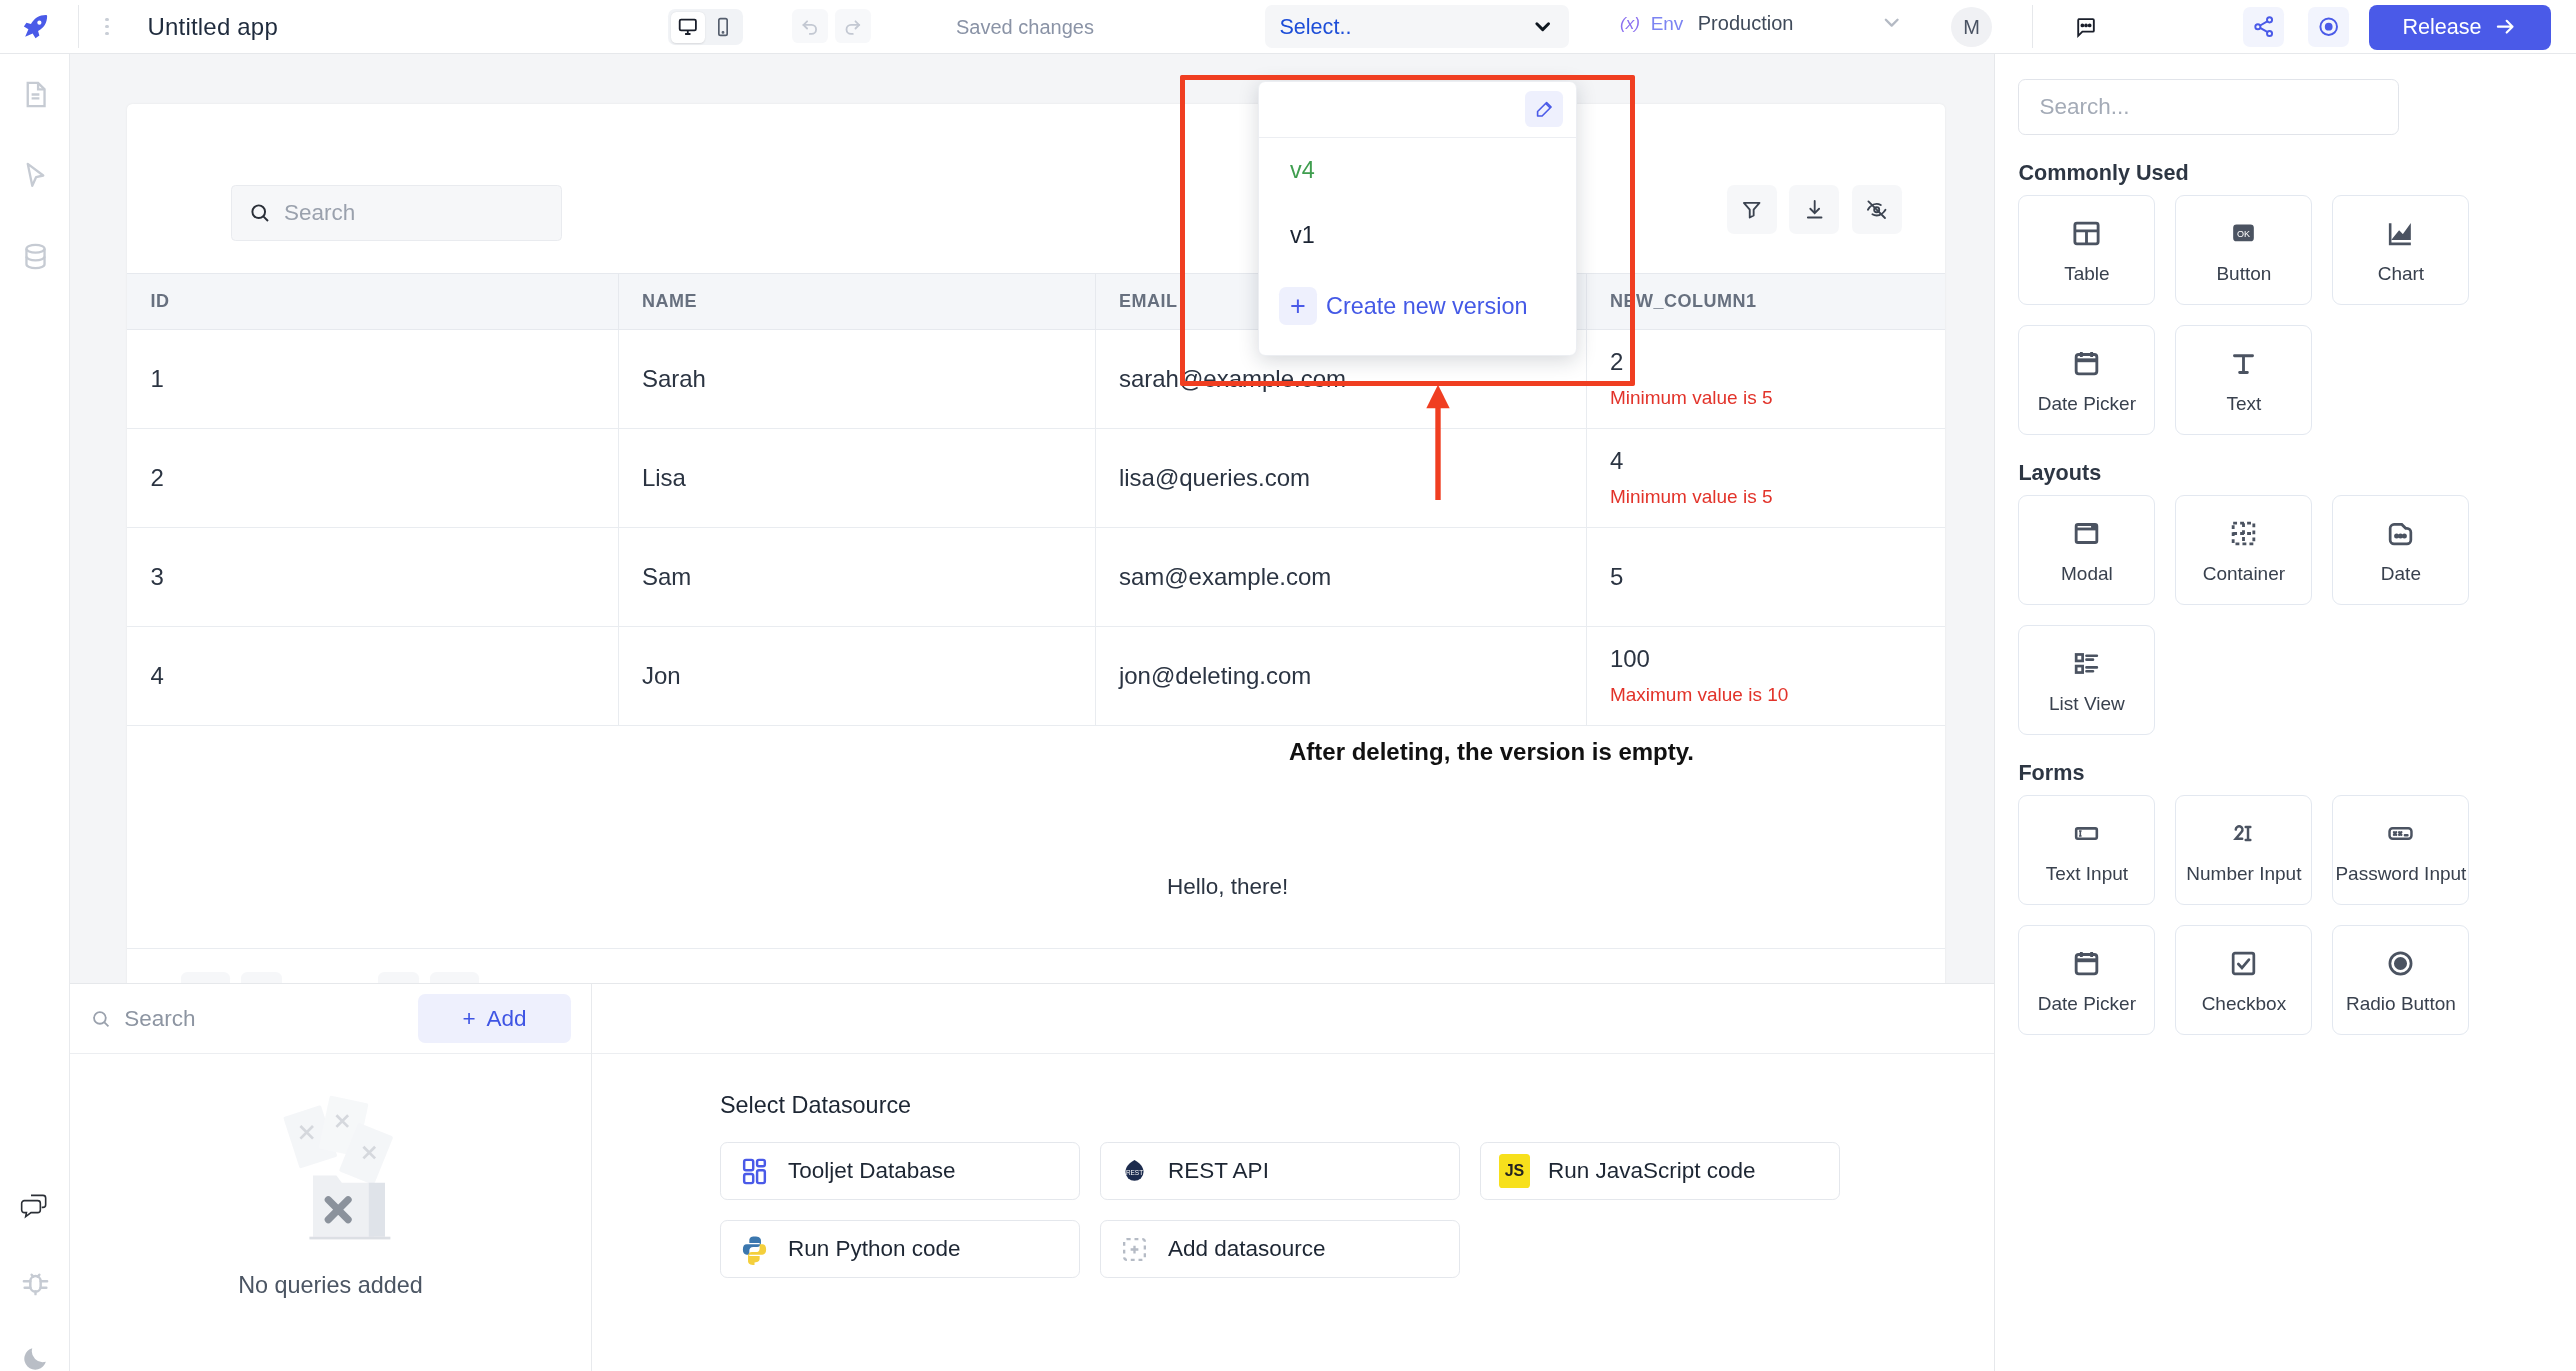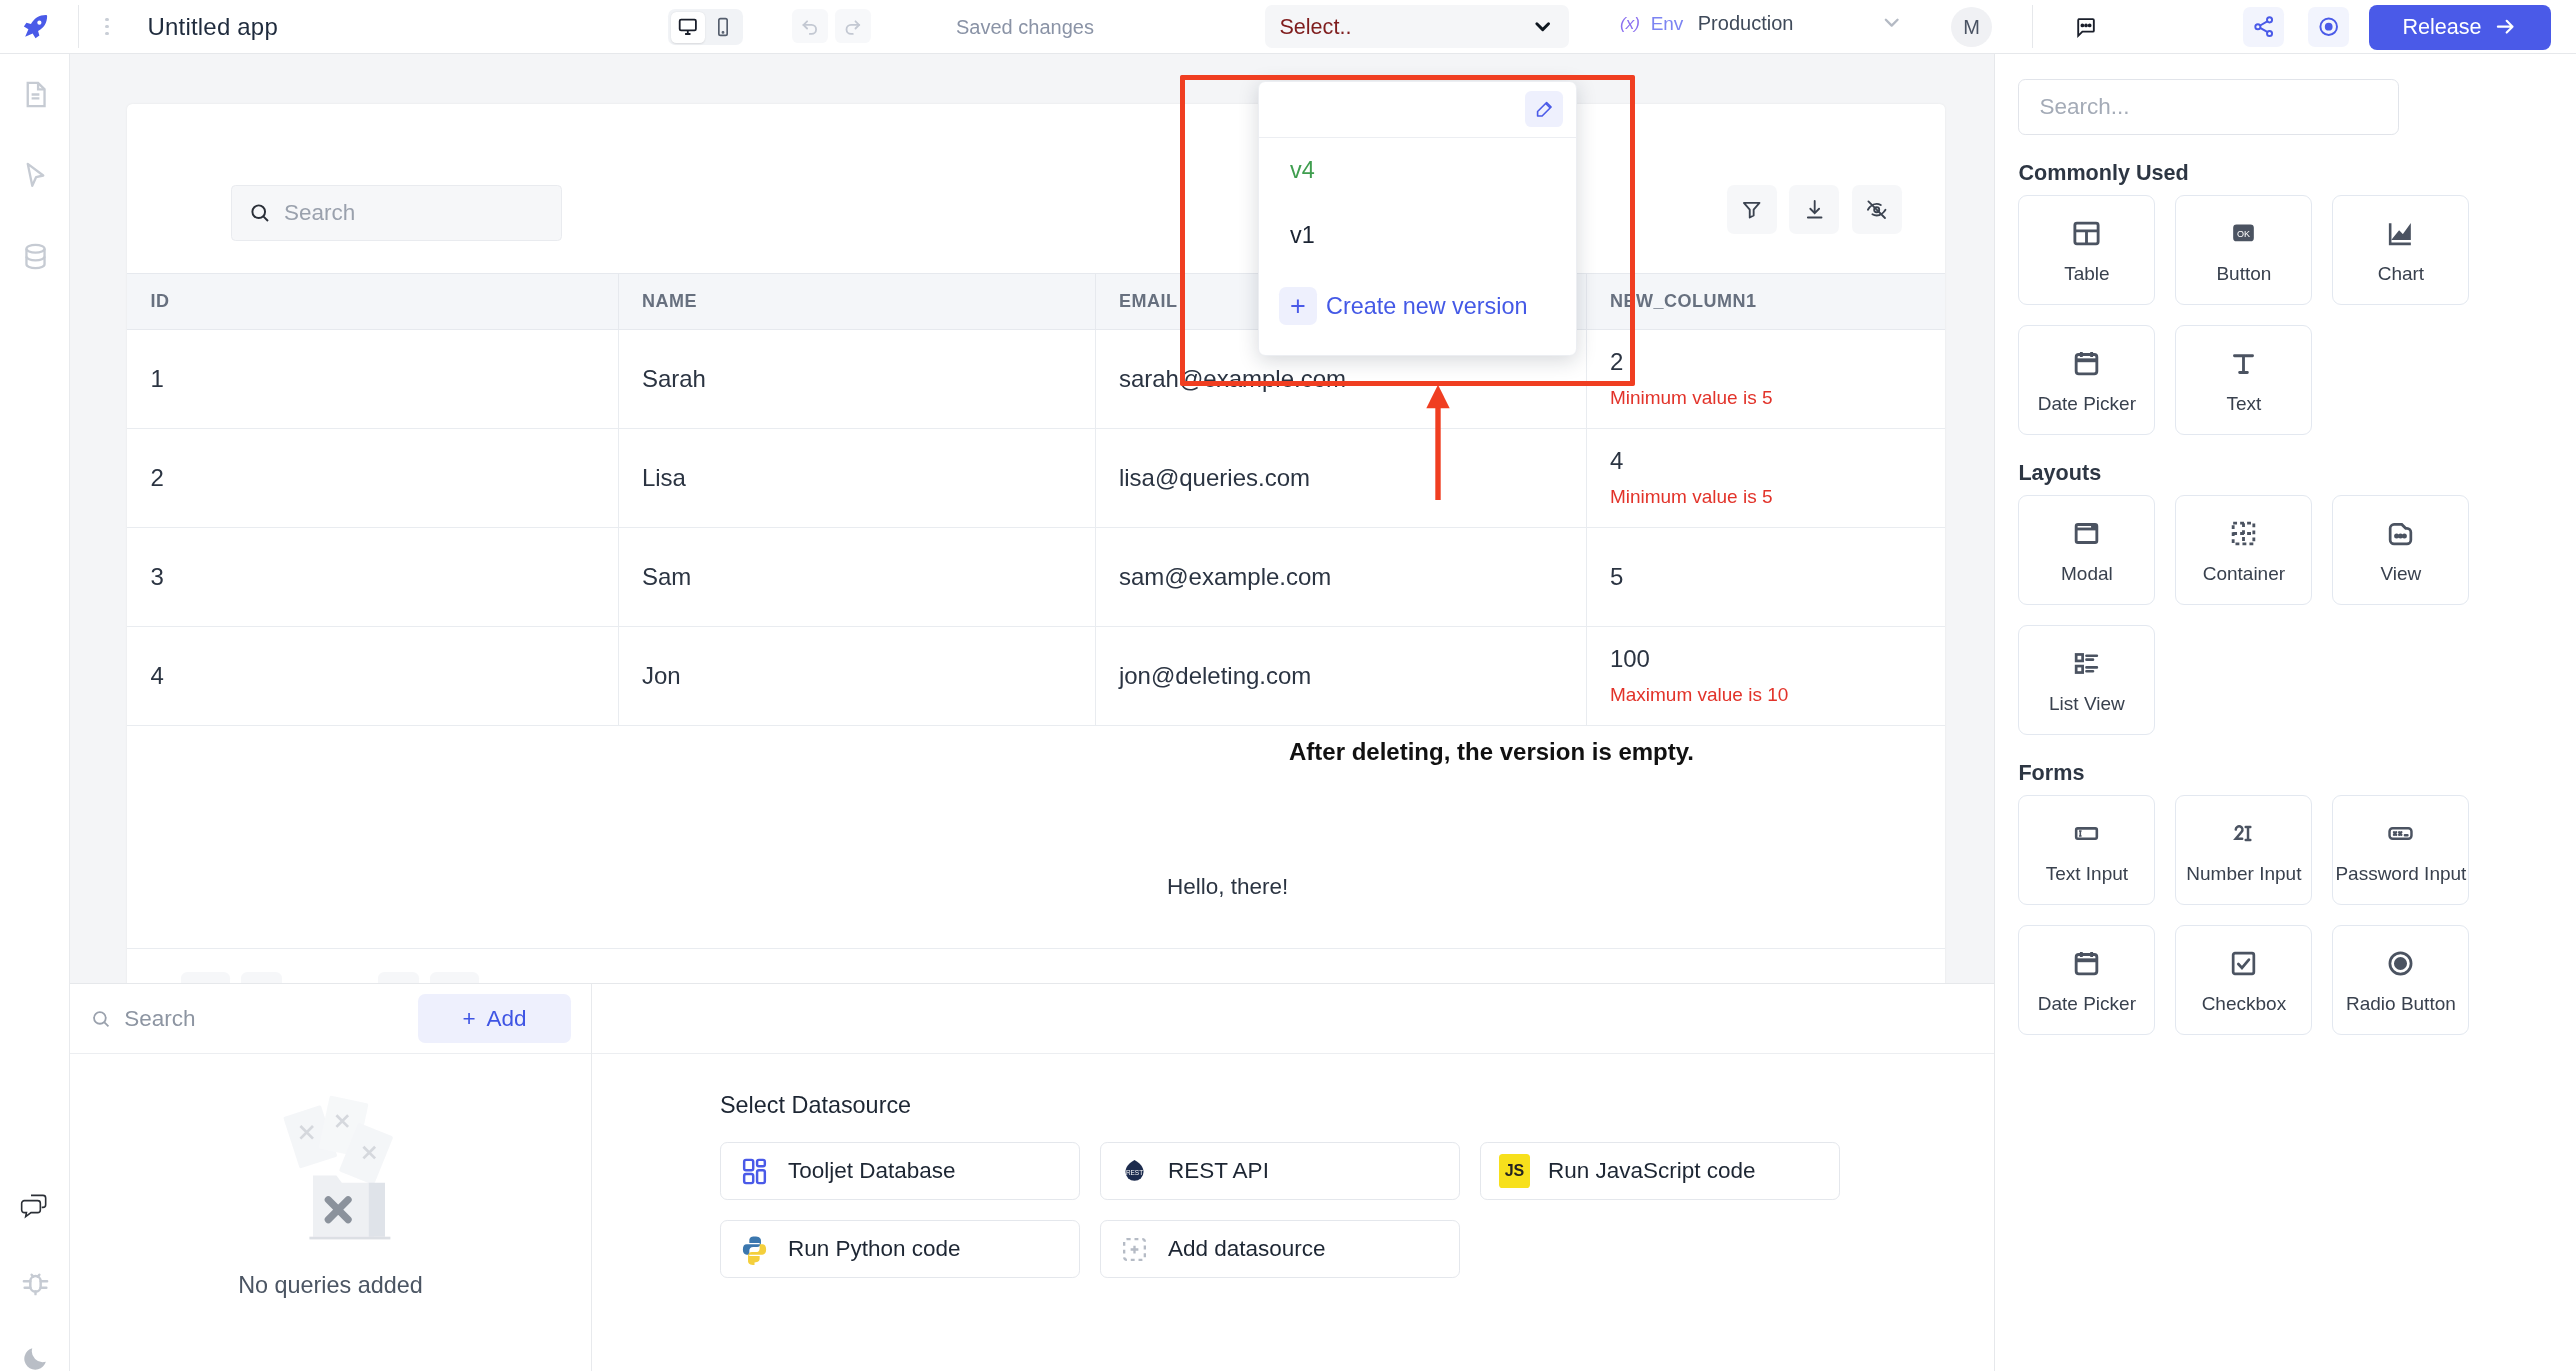--- a/index.html
+++ b/index.html
@@ -35,21 +35,21 @@
   .ur-btn { width: 36px; height: 34px; border-radius: 6.3px; background: #f7f8fa;
             display: flex; align-items: center; justify-content: center; }
 
   .saved-changes { position: absolute; left: 956px; top: 16px; font-size: 20px; color: #8a93a6; }
 
   .version-select {
     position: absolute; left: 1265px; top: 5.4px; width: 304px; height: 43px;
     background: #f5f6f8; border-radius: 7.2px; display: flex; align-items: center;
     padding: 0 14.4px; justify-content: space-between;
   }
-  .version-select .vs-label { font-size: 21.6px; color: #7f1d1d; }
+  .version-select .vs-label { font-size: 21.6px; color: #1d4ed8; }
 
   .env-wrap { position: absolute; left: 1620px; top: 10.8px; display: flex; align-items: center; gap: 10.8px; }
   .env-x { font-size: 17px; color: #8b6ff0; font-style: italic; }
   .env-lbl { font-size: 19px; color: #7c84f2; }
   .env-val { font-size: 20px; color: #3f4a5a; margin-left: 3.6px; }
   .env-chev { margin-left: 76px; }
 
   .avatar {
     position: absolute; left: 1951px; top: 7.2px; width: 41px; height: 40px; border-radius: 50%;
     background: #f0f1f4; display: flex; align-items: center; justify-content: center;
@@ -619,21 +619,21 @@
       </div>
       <div class="r-card">
         <span class="ico">
           <svg width="31" height="31" viewBox="0 0 24 24" fill="none" stroke="#4b5361" stroke-width="2.1">
               <path d="M4 8a3 3 0 0 1 3-3h6l3 3h1a3 3 0 0 1 3 3v6a3 3 0 0 1-3 3H7a3 3 0 0 1-3-3z"></path>
               <circle cx="9" cy="14" r=".9" fill="#4b5361"></circle>
               <circle cx="12" cy="14" r=".9" fill="#4b5361"></circle>
               <circle cx="15" cy="14" r=".9" fill="#4b5361"></circle>
             </svg>
         </span>
-        <span class="lbl">View</span>
+        <span class="lbl">Date</span>
       </div>
       <div class="r-card">
         <span class="ico">
           <svg width="31" height="31" viewBox="0 0 24 24" fill="none" stroke="#4b5361" stroke-width="2.1" stroke-linecap="round">
               <rect x="4" y="5" width="5" height="5"></rect>
               <rect x="4" y="14" width="5" height="5"></rect>
               <path d="M12 6h8M12 9h5M12 15h8M12 18h5"></path>
             </svg>
         </span>
         <span class="lbl">List View</span>

